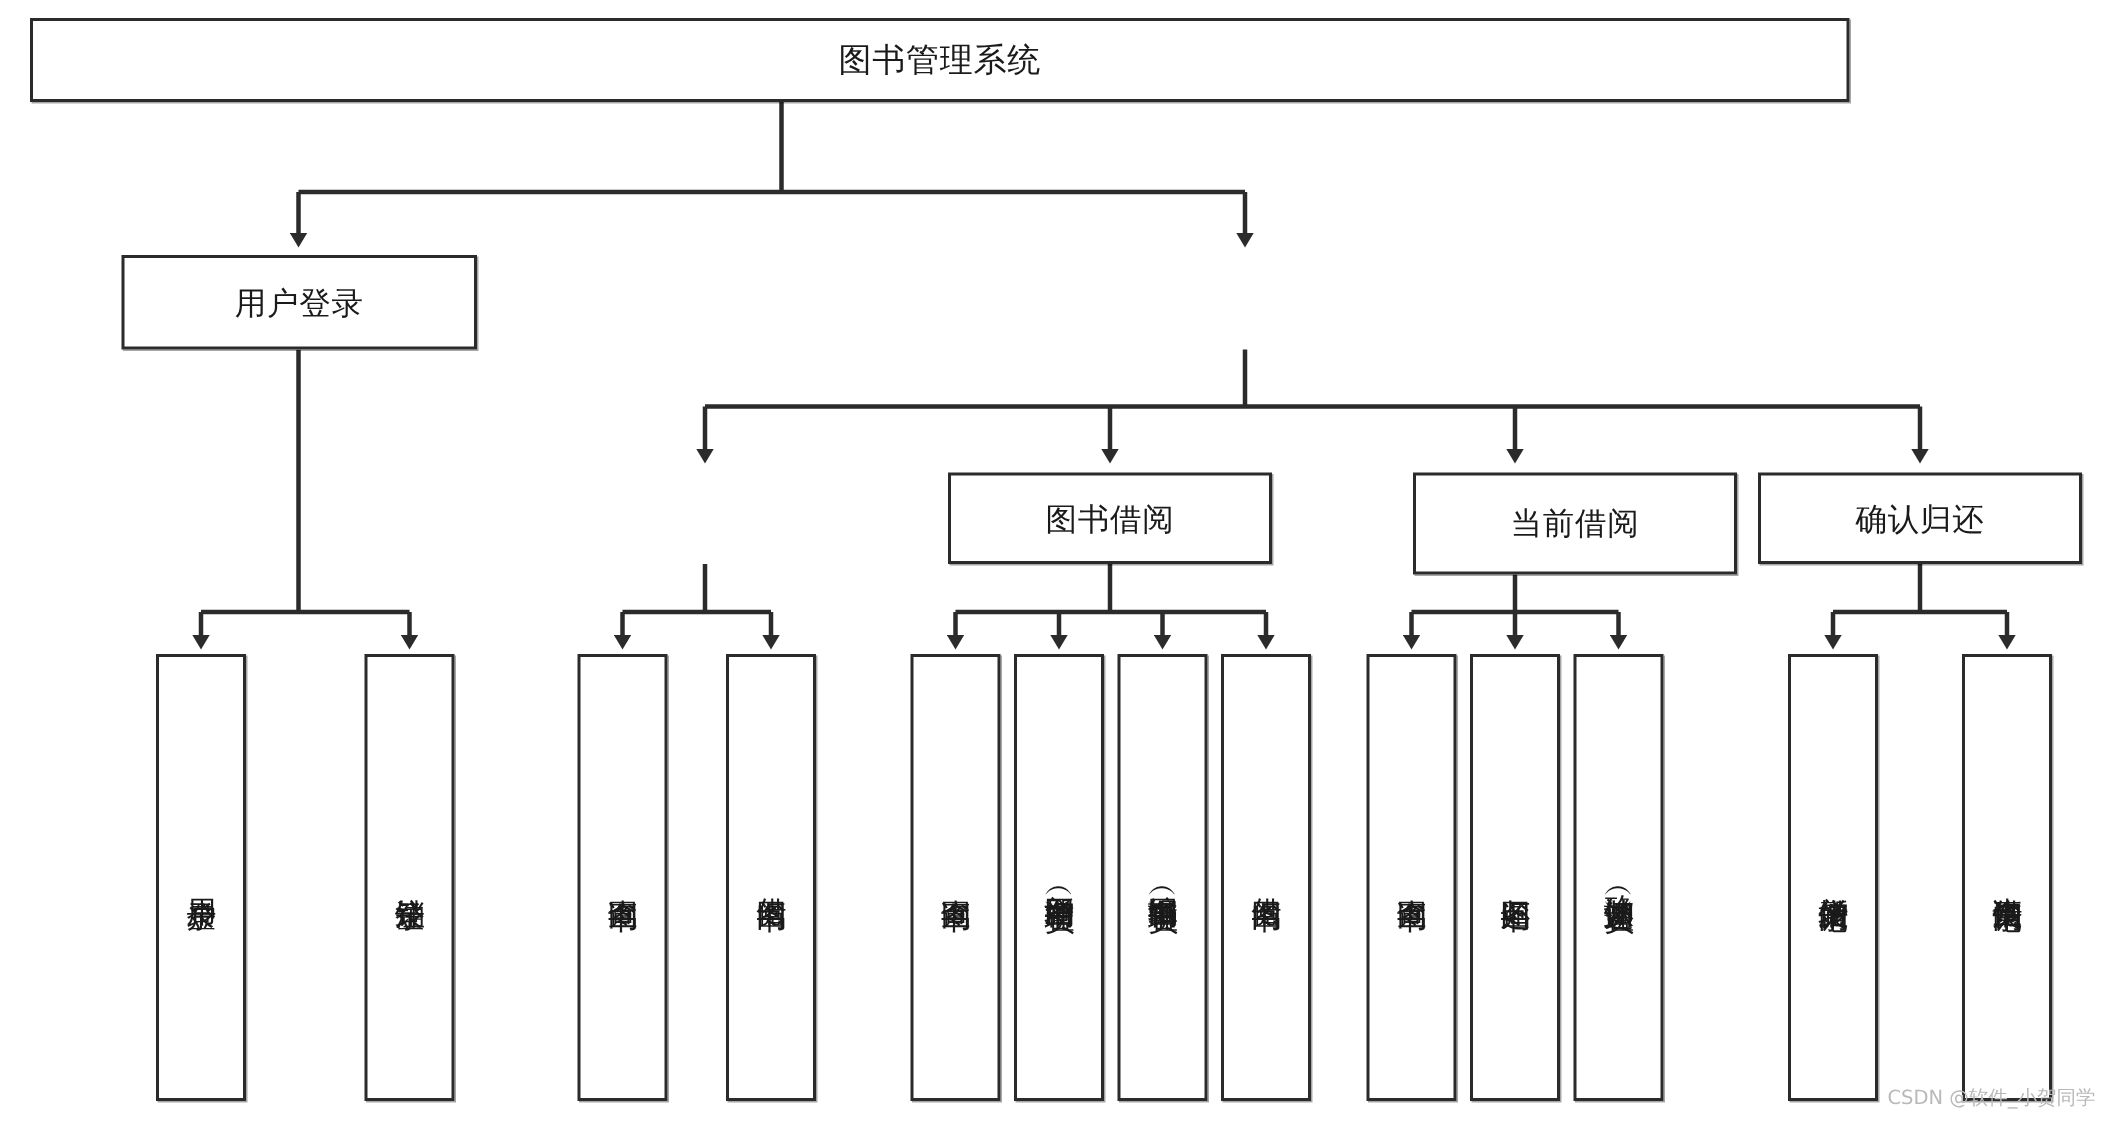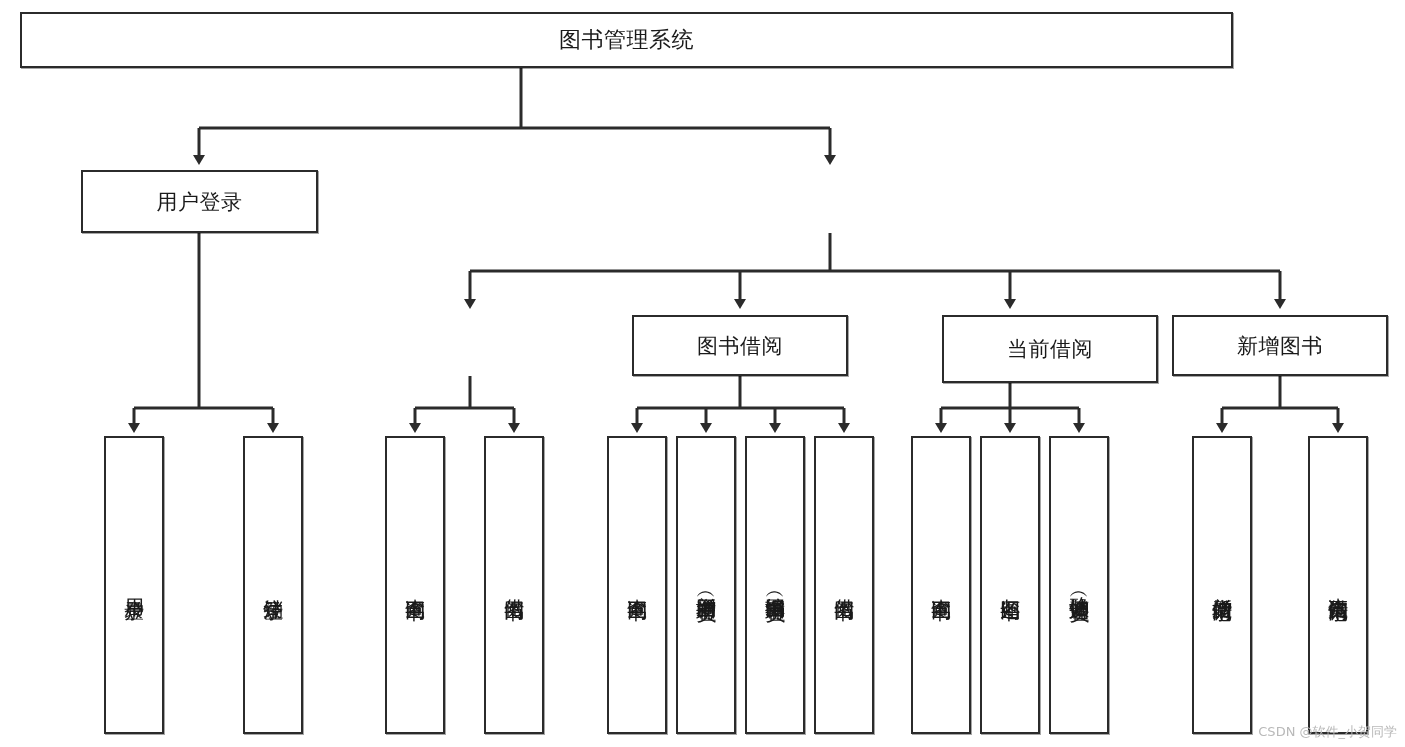--- a/index.html
+++ b/index.html
@@ -130,21 +130,21 @@
     <span>用户登录</span>
   </div>
 
   <div class="node node-h" style="left:632px; top:315px; width:216px; height:61px;">
     <span>图书借阅</span>
   </div>
   <div class="node node-h" style="left:902px; top:315px; width:216px; height:68px;margin-left:40px;">
     <span>当前借阅</span>
   </div>
   <div class="node node-h" style="left:1172px; top:315px; width:216px; height:61px;">
-    <span>新增图书</span>
+    <span>确认归还</span>
   </div>
 
   <div class="node node-v" style="left:104px; top:436px; width:60px; height:298px;">
     <span>用户登录</span>
   </div>
   <div class="node node-v" style="left:243px; top:436px; width:60px; height:298px;">
     <span>注销登录</span>
   </div>
 
   <div class="node node-v" style="left:385px; top:436px; width:60px; height:298px;">

